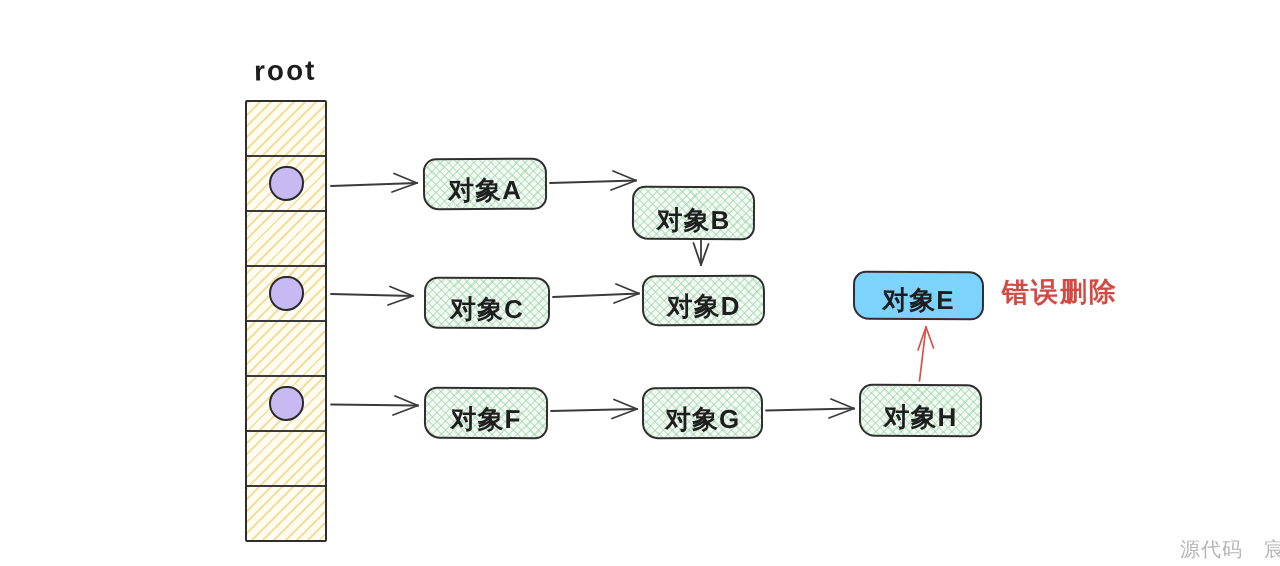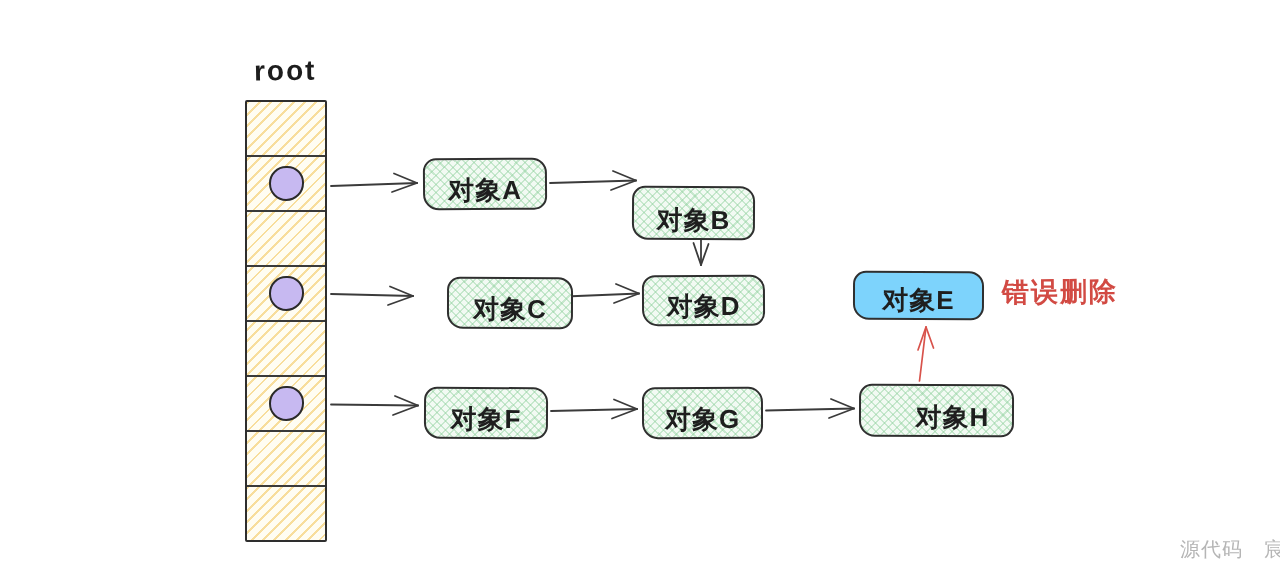--- a/index.html
+++ b/index.html
@@ -49,26 +49,26 @@
   .node.green{
     background-color:#f2faf3;
     background-image:
       repeating-linear-gradient(45deg, rgba(135,205,150,0.40) 0px, rgba(135,205,150,0.40) 1.5px, transparent 1.5px, transparent 6px),
       repeating-linear-gradient(135deg, rgba(135,205,150,0.40) 0px, rgba(135,205,150,0.40) 1.5px, transparent 1.5px, transparent 6px);
   }
   .node.white{background:#7dd3fc;}
 
   .node-a{left:423px;top:158px;width:120px;height:48px;transform:rotate(-0.4deg);}
   .node-b{left:632px;top:154px;width:119px;height:50px;transform:rotate(0.3deg);margin-top:32px;}
-  .node-c{left:447px;top:277px;width:122px;height:48px;transform:rotate(0.2deg);}
+  .node-c{left:424px;top:277px;width:122px;height:48px;transform:rotate(0.2deg);border-radius:14px;}
   .node-d{left:642px;top:275px;width:119px;height:47px;transform:rotate(-0.3deg);}
   .node-e{left:853px;top:271px;width:127px;height:45px;transform:rotate(0.2deg);}
   .node-f{left:424px;top:387px;width:120px;height:48px;transform:rotate(0.3deg);}
   .node-g{left:642px;top:387px;width:117px;height:48px;transform:rotate(-0.2deg);}
-  .node-h{left:859px;top:384px;width:119px;height:49px;transform:rotate(0.2deg);padding-left:32px;}
+  .node-h{left:859px;top:384px;width:119px;height:49px;transform:rotate(0.2deg);}
 
   
   .annotation{
     position:absolute;left:1002px;top:274px;
     font-size:27px;font-weight:700;color:#d24a43;
     letter-spacing:2px;transform:rotate(-0.5deg);
   }
 
   
   .watermark{

